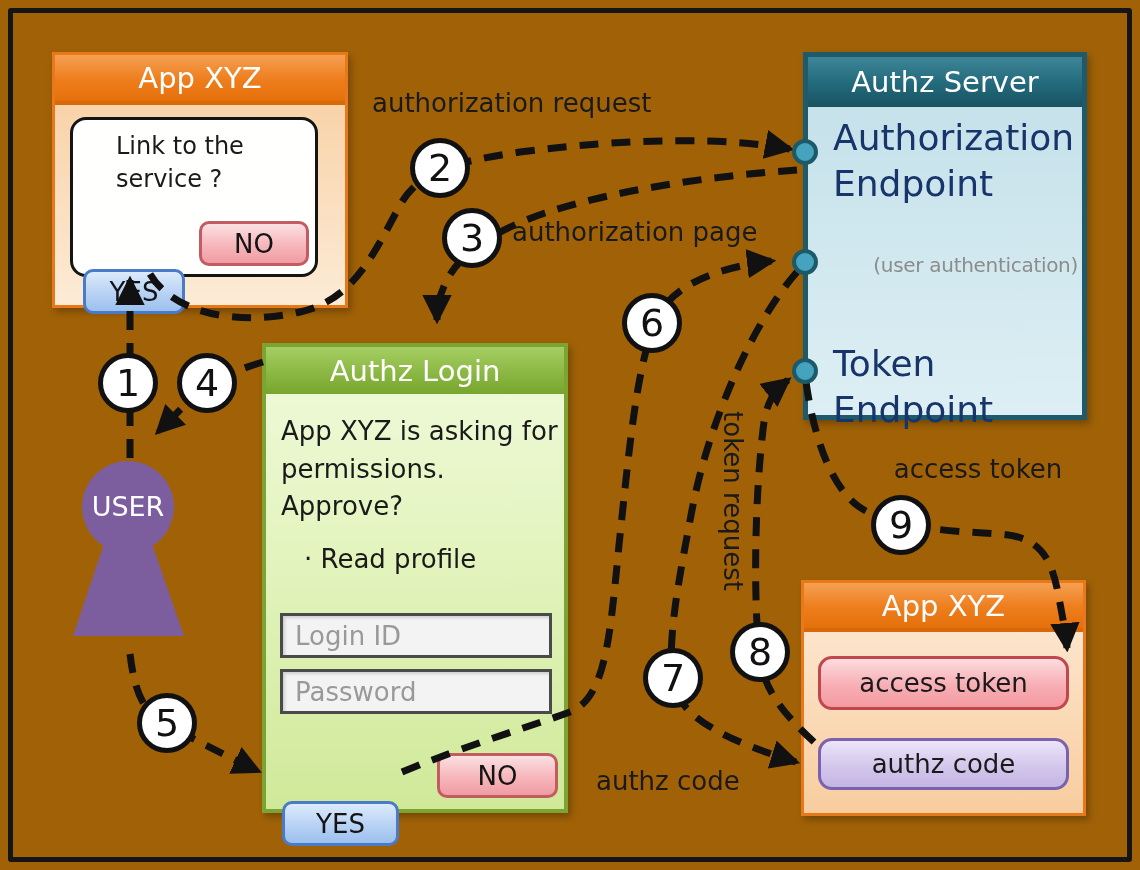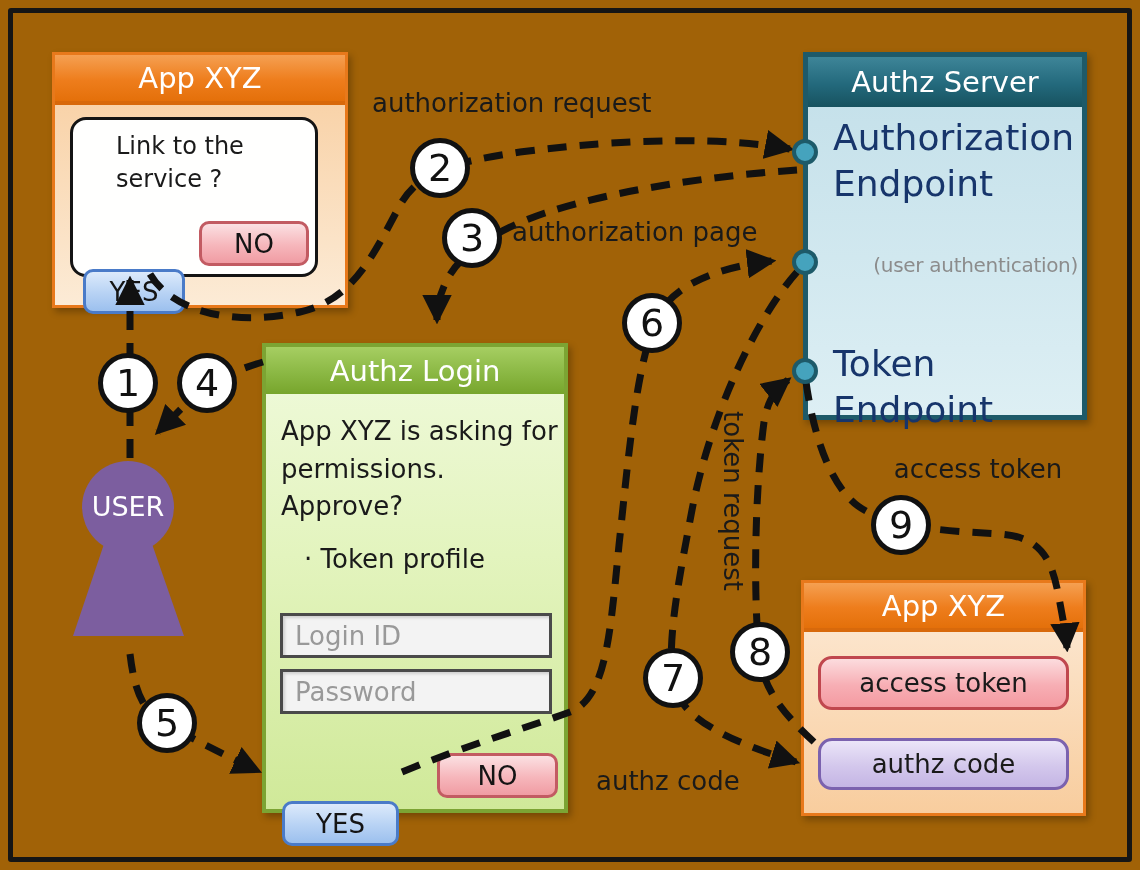--- a/index.html
+++ b/index.html
@@ -65,21 +65,21 @@
     <div class="box authz-server">
       <div class="box-header">Authz Server</div>
       <div class="endpoint ep-auth">Authorization Endpoint</div>
       <div class="endpoint ep-user">(user authentication)</div>
       <div class="endpoint ep-token">Token Endpoint</div>
     </div>
 
     <div class="box authz-page">
       <div class="box-header">Authz Login</div>
       <div class="page-msg">App XYZ is asking for permissions. Approve?</div>
-      <div class="page-scope">· Token profile</div>
+      <div class="page-scope">· Read profile</div>
       <input class="field" style="top: 266px;" placeholder="Login ID">
       <input class="field" style="top: 322px;" type="password" placeholder="Password">
       <button class="btn btn-yes" style="left:16px;top:406px;width:117px;height:45px;">YES</button>
       <button class="btn btn-no" style="left:171px;top:406px;width:121px;height:45px;">NO</button>
     </div>
 
     <div class="box app-result">
       <div class="box-header">App XYZ</div>
       <div class="pill pill-token">access token</div>
       <div class="pill pill-code">authz code</div>

